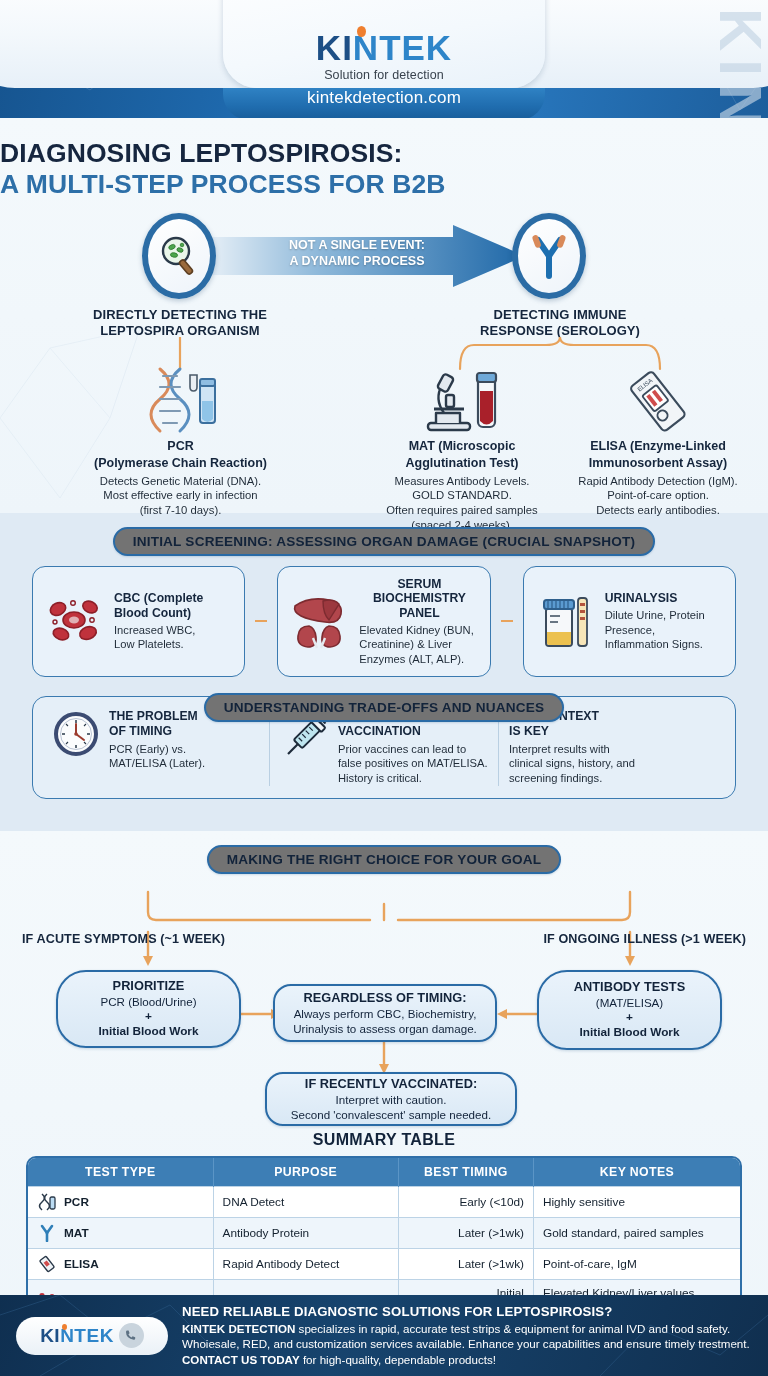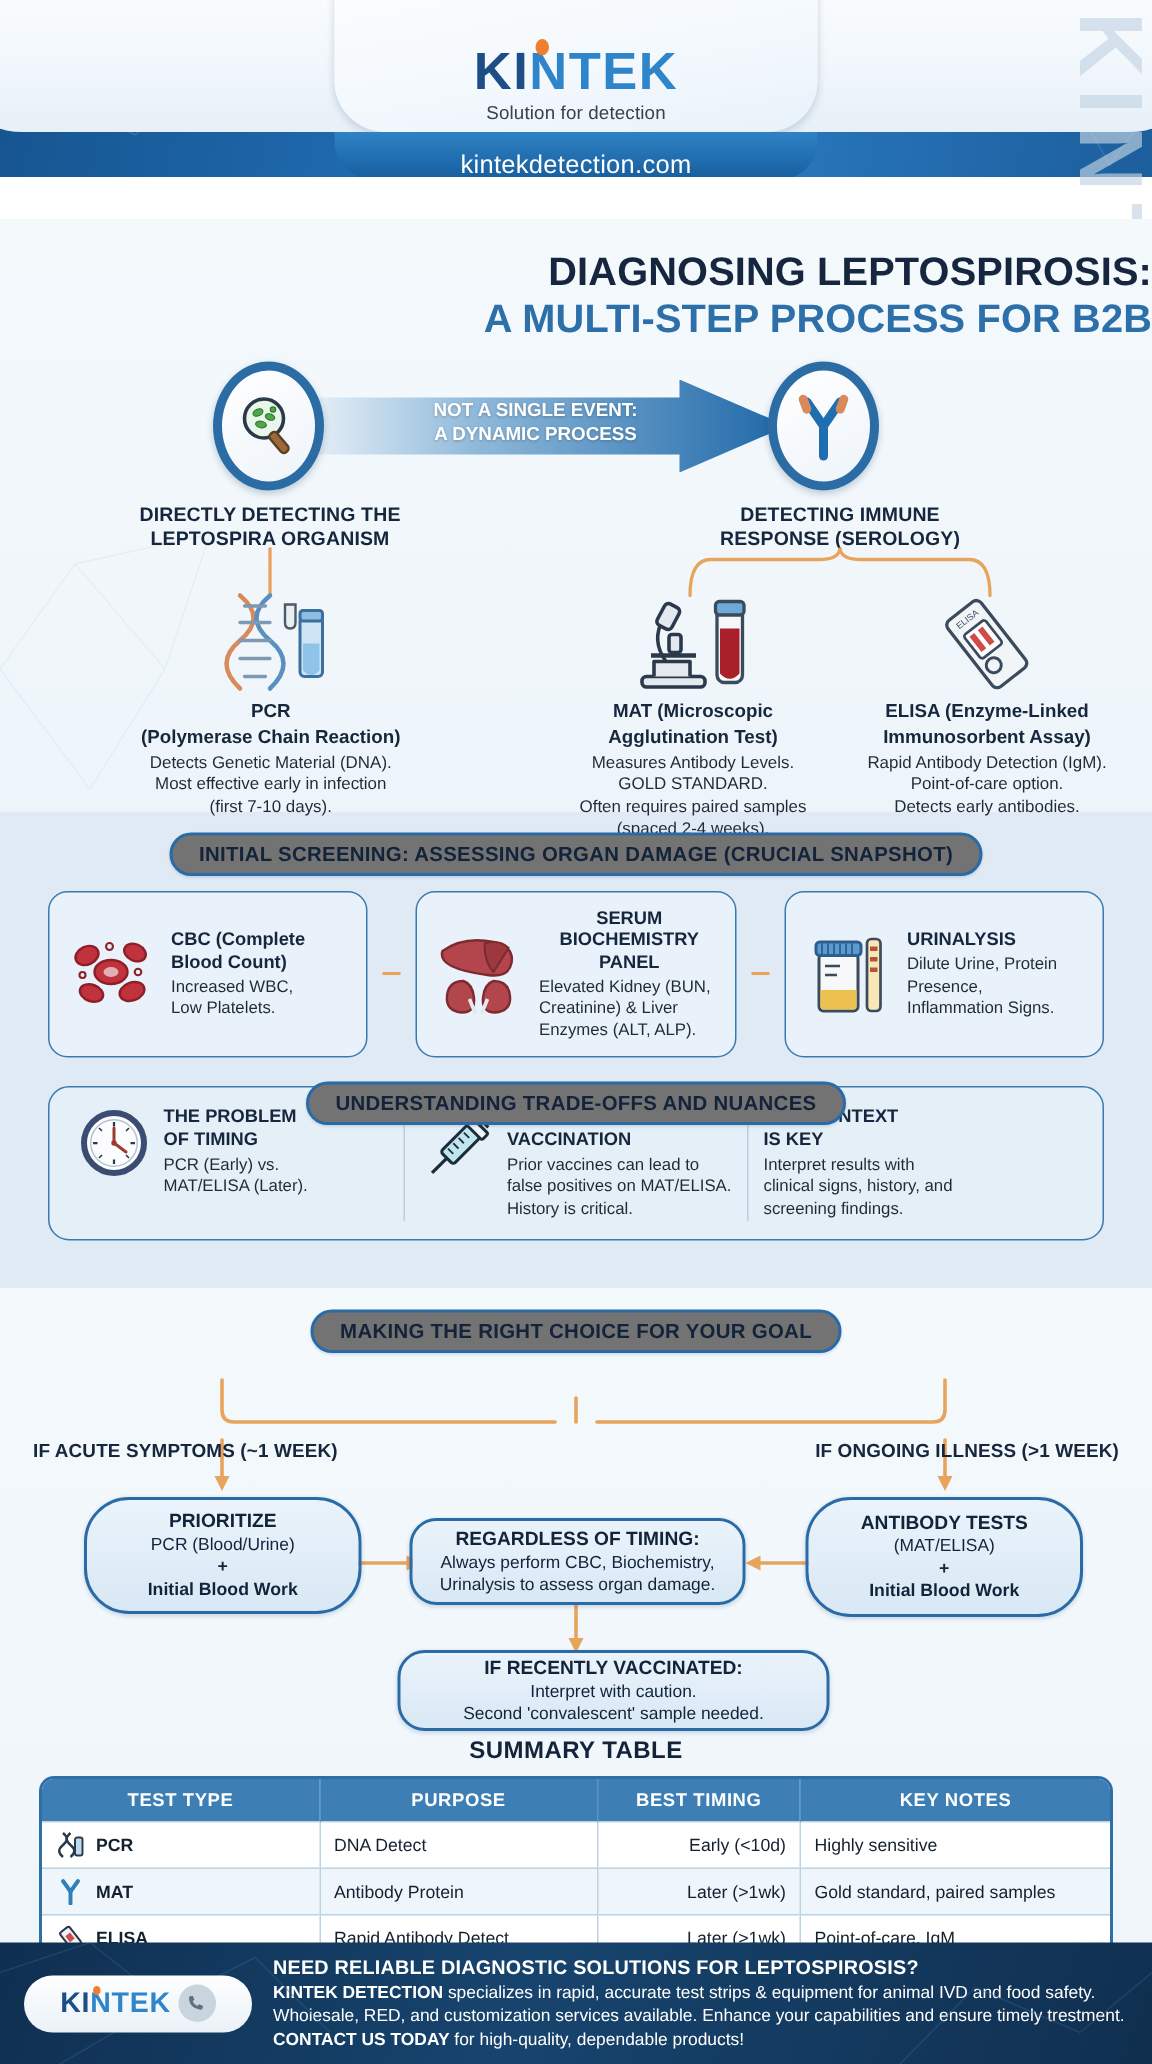--- a/index.html
+++ b/index.html
@@ -42,21 +42,21 @@
   .logo-word .rest { color:#2e85c9; }
   .logo-dot {
     position:absolute; width:9px; height:11px; border-radius:50%;
     background:#ef7f2f; left:41px; top:-4px;
   }
   .logo-tag { font-size:12.5px; color:#38424d; margin-top:3px; letter-spacing:.1px;}
   .url-band {
     position:absolute; left:223px; top:88px; width:322px; height:32px;
     background:linear-gradient(180deg,#2f82c4 0%,#1f6cae 60%,#185d9a 100%);
     border-radius:0 0 26px 26px;
-    display:flex; align-items:flex-end; justify-content:center;
+    display:flex; align-items:flex-start; justify-content:center;
   }
   .url-band span { color:#fff; font-size:17px; letter-spacing:.2px; }
 
   
   .watermark {
     position:absolute; right:-2px; top:8px;
     writing-mode:vertical-rl;
     font-size:60px; font-weight:bold; letter-spacing:8px;
     color:#c3d4e4; opacity:.65; line-height:1;
     z-index:0; user-select:none;
@@ -64,21 +64,21 @@
   .peach-dot {
     position:absolute; right:52px; top:288px; width:28px; height:34px;
     border-radius:50%; background:#f6ded2; opacity:.9; z-index:0;
   }
 
   
   .band-light { background:linear-gradient(180deg,#f4f9fc 0%,#eef5fa 100%); position:relative; }
   .band-blue  { background:#dfeaf4; position:relative; }
 
   
-  .title-wrap { text-align:right; padding:20px 0 6px; position:relative; z-index:2;margin-top:28px;}
+  .title-wrap { text-align:left; padding:20px 0 6px; position:relative; z-index:2;}
   .title-l1 { font-size:26.5px; font-weight:bold; color:#16263f; letter-spacing:.1px; line-height:1.18;}
   .title-l2 { font-size:26.5px; font-weight:bold; color:#2d6fa8; letter-spacing:.1px; line-height:1.18;}
 
   
   .proc { position:relative; height:300px; z-index:2;}
   .circ {
     position:absolute; width:74px; height:86px; border-radius:50%;
     background:linear-gradient(150deg,#ffffff,#eef4fa);
     border:6px solid #2b6ca5; display:flex; align-items:center; justify-content:center;
     box-shadow:0 2px 5px rgba(20,60,100,.25);
@@ -549,21 +549,21 @@
       <div class="b">+</div>
       <div class="b">Initial Blood Work</div>
     </div>
 
     <div class="fbox" style="left:273px; top:110px; width:224px; height:58px; border-radius:18px;">
       <div class="h">REGARDLESS OF TIMING:</div>
       <div class="s">Always perform CBC, Biochemistry,</div>
       <div class="s">Urinalysis to assess organ damage.</div>
     </div>
 
-    <div class="fbox" style="left:265px; top:198px; width:288px; height:54px; border-radius:18px;">
+    <div class="fbox" style="left:265px; top:198px; width:252px; height:54px; border-radius:18px;">
       <div class="h">IF RECENTLY VACCINATED:</div>
       <div class="s">Interpret with caution.</div>
       <div class="s">Second 'convalescent' sample needed.</div>
     </div>
   </div>
 
   <div style="padding-top:22px; padding-bottom:18px;">
     <div class="sumttl">SUMMARY TABLE</div>
     <div class="tbl">
       <table>

